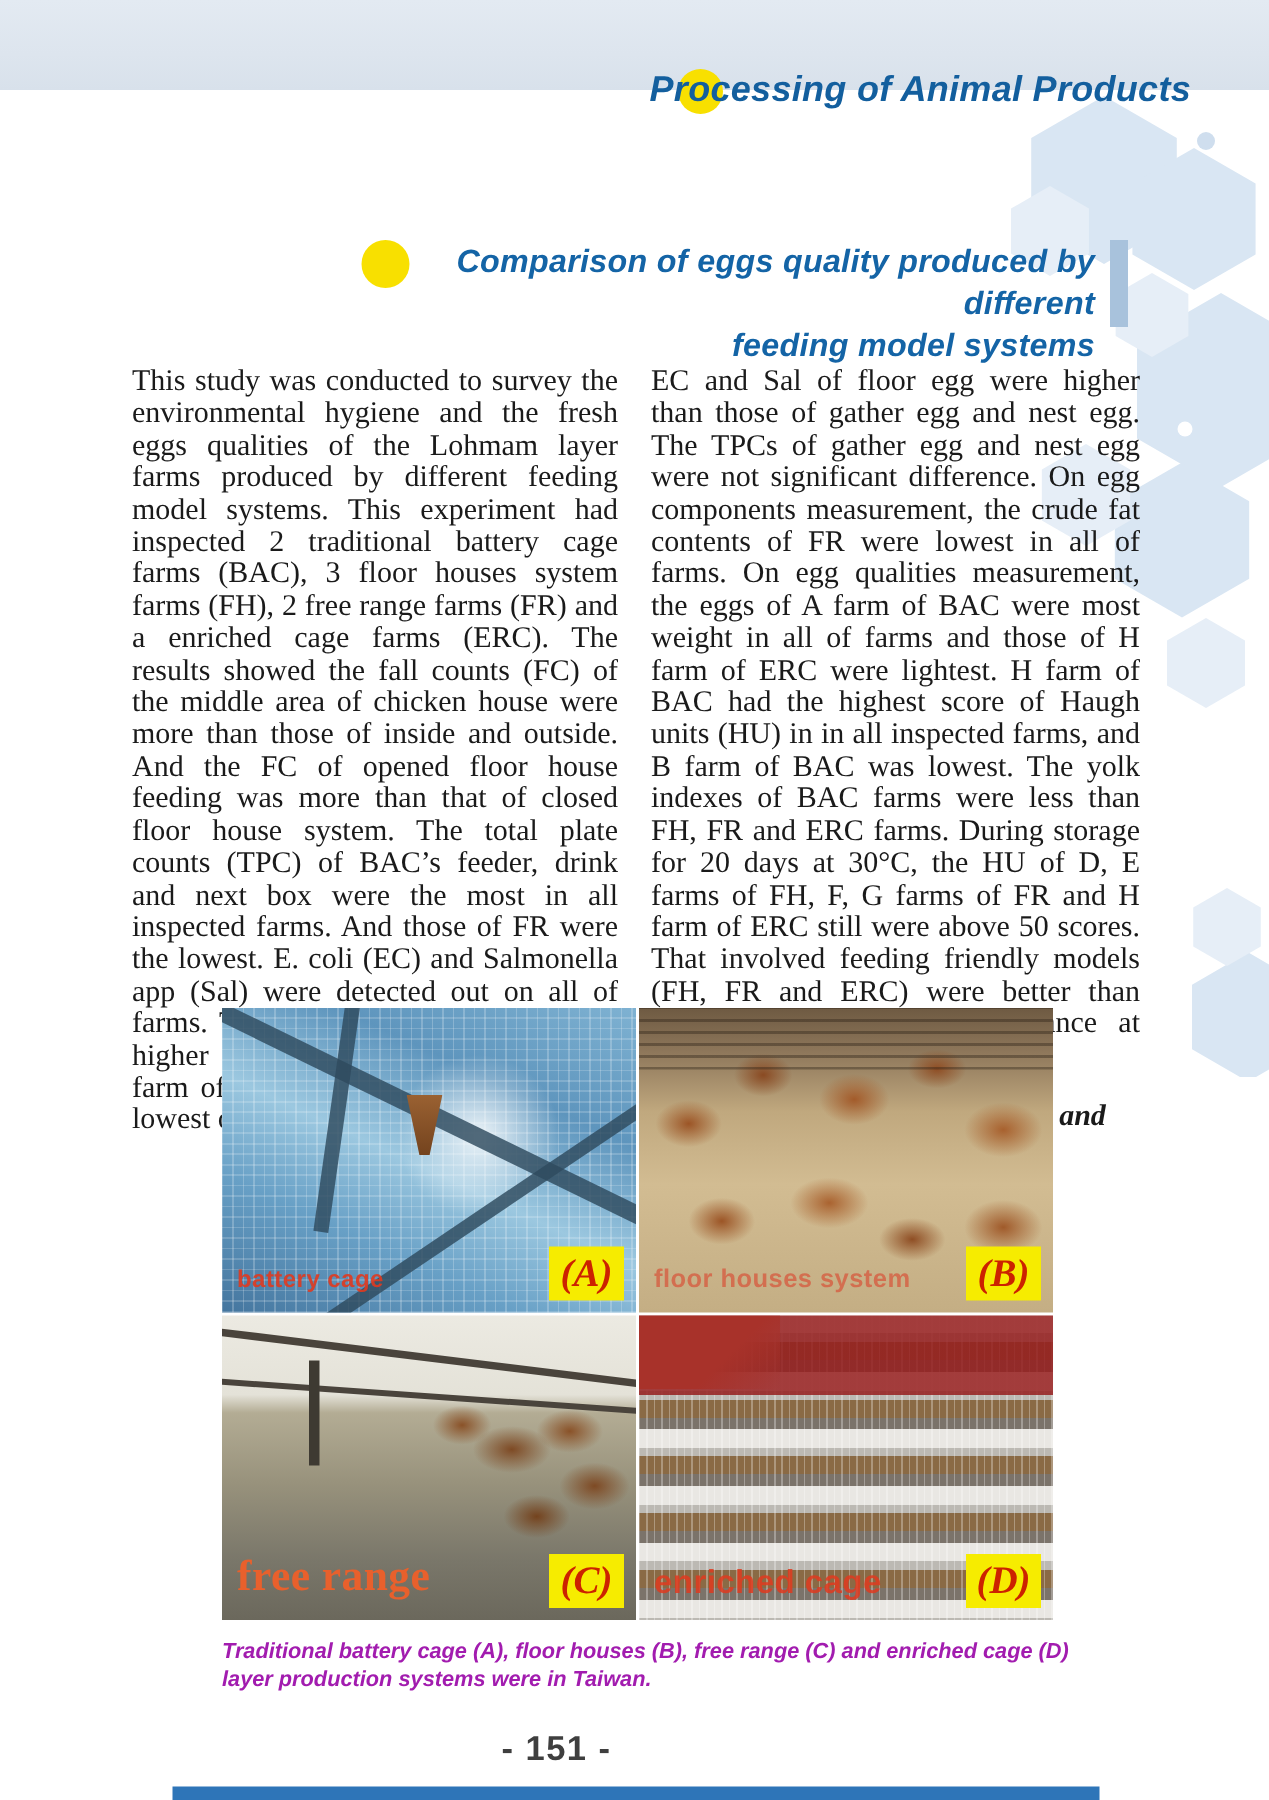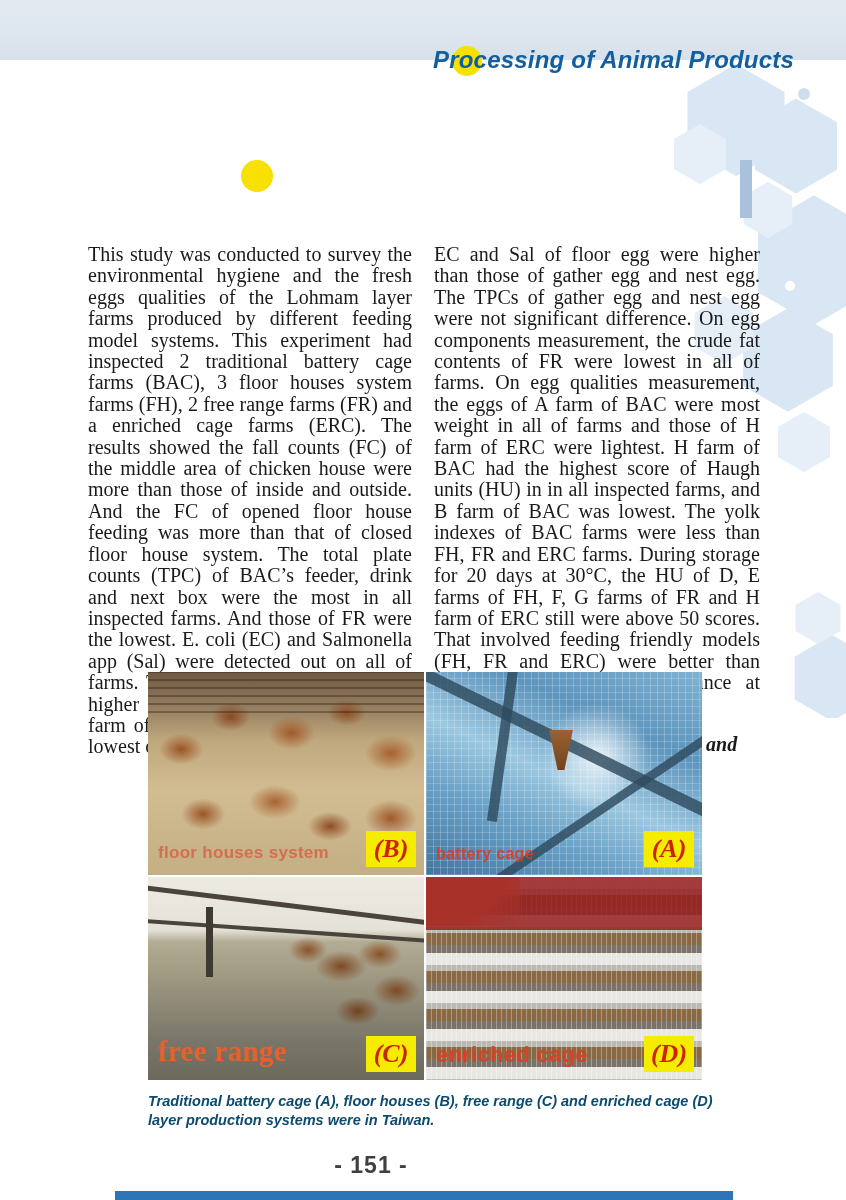--- a/index.html
+++ b/index.html
@@ -138,21 +138,21 @@
   }
   
   .lab-a{font-size:16px;color:rgba(224,58,31,.9);}
   .lab-b{font-size:17px;color:rgba(218,70,45,.62);}
   .lab-c{font-size:29px;color:#e8602c;font-family:Liberation Serif, serif;}
   .lab-d{font-size:22px;color:rgba(224,58,31,.85);}
   
   .caption{
     position:absolute;left:148px;top:1092px;width:600px;
     font-size:14.5px;font-weight:bold;font-style:italic;
-    color:#0c4a6e;line-height:19px;
+    color:#a21caf;line-height:19px;
   }
   
   .page-number{
     position:absolute;left:0;top:1152px;width:742px;text-align:center;
     font-size:23px;color:#3f3f3f;letter-spacing:1px;font-weight:bold;
   }
   
   .bottom-bar{
     position:absolute;left:115px;top:1191px;width:618px;height:9px;
     background:#2e75b8;
@@ -183,48 +183,52 @@
     <circle cx="158" cy="36" r="6" fill="#cfdeee"></circle>
     <circle cx="144" cy="228" r="5" fill="#ffffff"></circle>
   </svg>
 
   <div class="dot-header"></div>
   <div class="header-line">
     <span>Processing of Animal Products</span>
   </div>
 
   <div class="dot-title"></div>
+  <div class="title-block">
+    <span>Comparison of eggs quality produced by different</span><br>
+    <span>feeding model systems</span>
+  </div>
   <div class="title-bar"></div>
 
   <div class="col col-left">
     <span>This study was conducted to survey the environmental hygiene and the fresh eggs qualities of the Lohmam layer farms produced by different feeding model systems. This experiment had inspected 2 traditional battery cage farms (BAC), 3 floor houses system farms (FH), 2 free range farms (FR) and a enriched cage farms (ERC). The results showed the fall counts (FC) of the middle area of chicken house were more than those of inside and outside. And the FC of opened floor house feeding was more than that of closed floor house system. The total plate counts (TPC) of BAC’s feeder, drink and next box were the most in all inspected farms. And those of FR were the lowest. E. coli (EC) and Salmonella app (Sal) were detected out on all of farms. The TPC of drinking water was higher than that of headwater, and C farm of FH and F farm of FR had the lowest of TPC in all of farms. The TPC,</span>
   </div>
 
   <div class="col col-right">
     <span>EC and Sal of floor egg were higher than those of gather egg and nest egg. The TPCs of gather egg and nest egg were not significant difference. On egg components measurement, the crude fat contents of FR were lowest in all of farms. On egg qualities measurement, the eggs of A farm of BAC were most weight in all of farms and those of H farm of ERC were lightest. H farm of BAC had the highest score of Haugh units (HU) in in all inspected farms, and B farm of BAC was lowest. The yolk indexes of BAC farms were less than FH, FR and ERC farms. During storage for 20 days at 30°C, the HU of D, E farms of FH, F, G farms of FR and H farm of ERC still were above 50 scores. That involved feeding friendly models (FH, FR and ERC) were better than traditional BAC on the tolerance at 30°C storage.</span>
     <div class="attribution">(Y. C. Chen, M. Y. Tsai, L. T. Wu and H. W. Hung)</div>
   </div>
 
   <div class="photo-grid">
-
-    <div class="photo photo-b">
-      <div class="cage-strip"></div>
-      <span class="p-label lab-b">floor houses system</span>
-      <span class="p-tag">(B)</span>
-    </div>
 
     <div class="photo photo-a">
       <div class="beam beam-1"></div>
       <div class="beam beam-2"></div>
       <div class="beam beam-3"></div>
       <div class="funnel"></div>
       <span class="p-label lab-a">battery cage</span>
       <span class="p-tag">(A)</span>
     </div>
 
+    <div class="photo photo-b">
+      <div class="cage-strip"></div>
+      <span class="p-label lab-b">floor houses system</span>
+      <span class="p-tag">(B)</span>
+    </div>
+
     <div class="photo photo-c">
       <div class="roof-beam roof-beam-1"></div>
       <div class="roof-beam roof-beam-2"></div>
       <div class="roof-post"></div>
       <span class="p-label lab-c">free range</span>
       <span class="p-tag">(C)</span>
     </div>
 
     <div class="photo photo-d">
       <div class="red-corner"></div>

